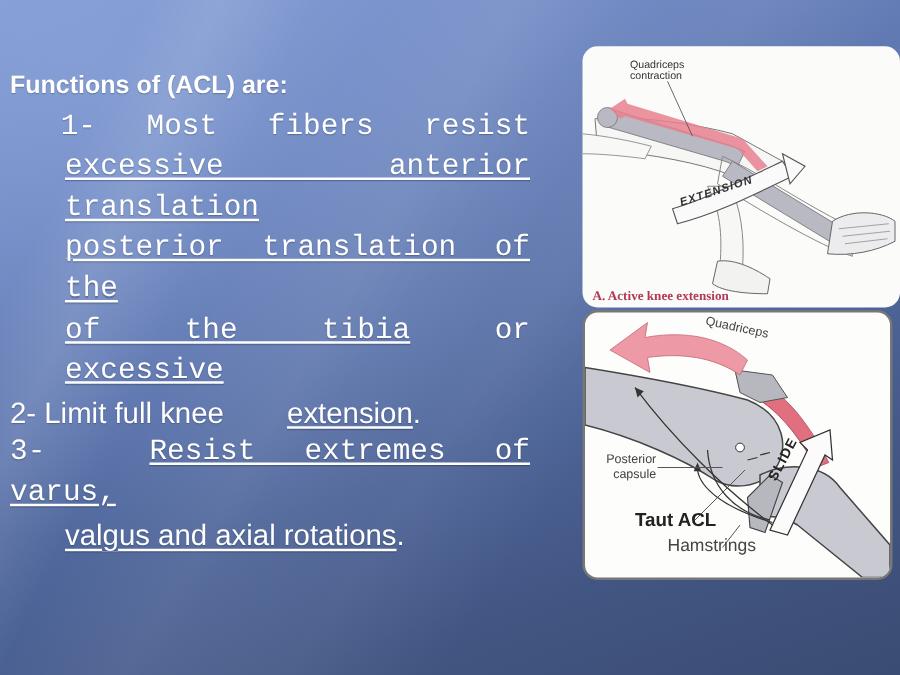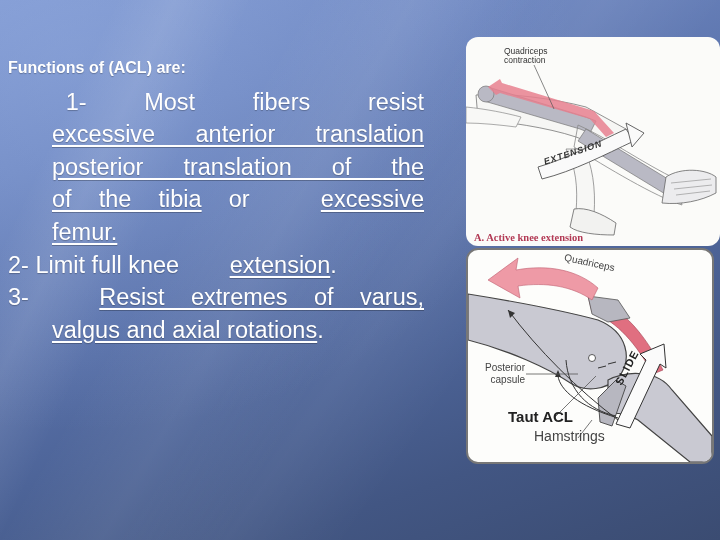--- a/index.html
+++ b/index.html
@@ -29,34 +29,35 @@
       left: 8px;
       top: 52px;
       width: 416px;
       color: #ffffff;
       font-size: 23.5px;
       line-height: 32.6px;
       text-shadow: 0 1px 1px rgba(0,0,0,0.25);
     }
     .heading {
       font-weight: bold;
-      font-size: 16px;
+      font-size: 20px;
       margin-bottom: 1px;
     }
     .u {
       text-decoration: underline;
       text-decoration-thickness: 2px;
       text-underline-offset: 3px;
       margin-left: 44px;
     }
     .line { display: block; }
     .line-just {
       display: block;
       text-align: justify;
       text-align-last: justify;
+      font-family: Liberation Mono, monospace;
     }
 
     .fig {
       position: absolute;
       background: #fbfbf9;
       overflow: hidden;
       border-radius: 12px;
     }
     .fig-top {
       left: 466px;
@@ -134,21 +135,20 @@
 <div class="sheen"></div>
 
 <div class="text-block">
   <div class="heading">Functions of (ACL)  are:</div>
 
   <div>
     <span class="line-just">&nbsp;<span>1-</span> <span>Most</span> <span>fibers</span> <span>resist</span></span>
     <span class="line-just u">excessive anterior translation</span>
     <span class="line-just u">posterior translation of the</span>
     <span class="line-just"><span class="u">of the tibia</span> <span>or</span> <span class="u">excessive</span></span>
-    <span class="line u">femur.</span>
   </div>
 
   <div class="line"><span>2- Limit full knee </span><span class="u">extension</span><span>.</span></div>
 
   <div>
     <span class="line-just"><span>3- </span><span class="u">Resist extremes of varus,</span></span>
     <span class="line"><span class="u">valgus and axial rotations</span><span>.</span></span>
   </div>
 </div>
 

